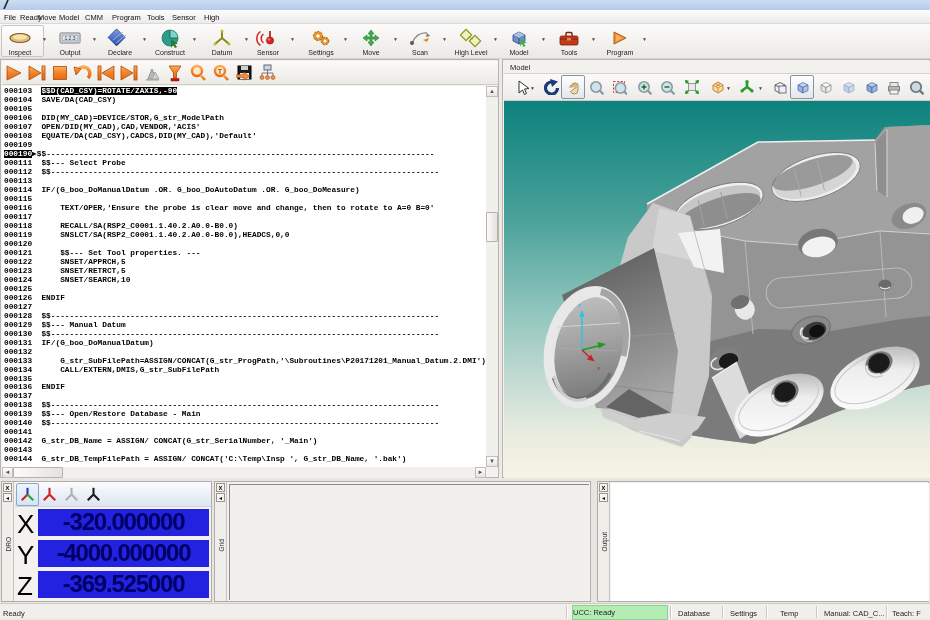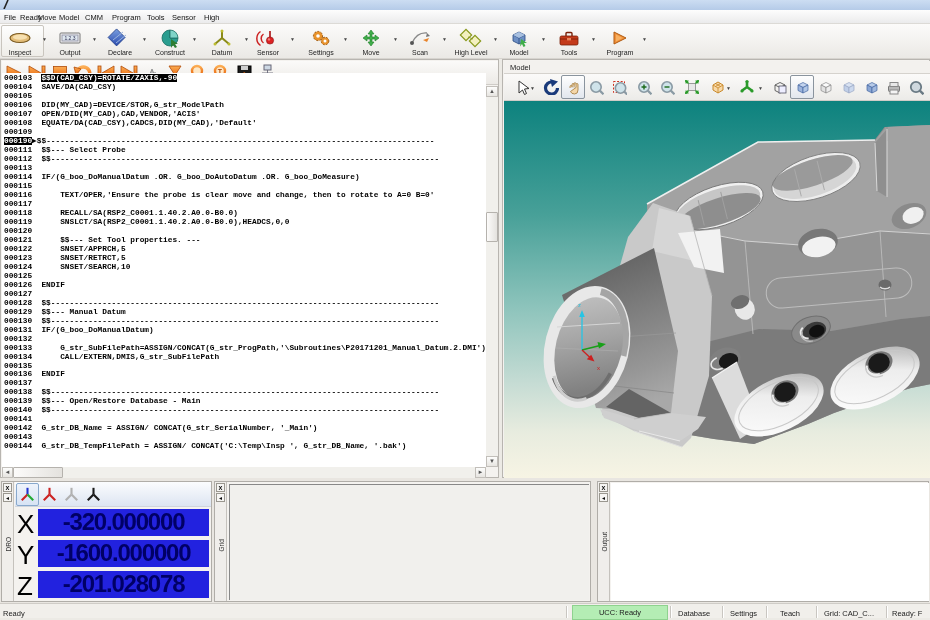--- a/index.html
+++ b/index.html
@@ -13,21 +13,21 @@
 #menubar { left:0; top:10px; width:930px; height:14px; background:linear-gradient(#fdfdfd,#ebebec); border-bottom:1px solid #dcdad6; }
 .mi { position:absolute; top:3px; font-size:7.5px; color:#111; }
 
 #maintb { left:0; top:24px; width:930px; height:35px; background:linear-gradient(#fcfbfa,#ebe9e5); border-bottom:1px solid #d7d4cf; }
 .tbi { position:absolute; top:4px; width:26px; height:20px; }
 .tbl { position:absolute; top:25px; font-size:7px; color:#222; text-align:center; width:44px; }
 .car { position:absolute; top:12px; width:7px; height:5px; font-size:5px; color:#444; }
 
 #leftpane { left:0; top:59px; width:499px; height:419px; background:#f4f2ef; border:1px solid #b8b5b0; }
 #ltb { left:1px; top:1px; width:496px; height:24px; background:linear-gradient(#fbfaf9,#eceae6); border-bottom:1px solid #cfccc7; }
-#editor { left:1px; top:13px; width:484px; height:458px; background:#fff; overflow:hidden; }
+#editor { left:1px; top:26px; width:484px; height:458px; background:#fff; overflow:hidden; }
 pre.code { position:absolute; left:2px; top:1px; font-family:"Liberation Mono", monospace; font-size:7.8px; font-weight:bold; line-height:8.98px; color:#000; }
 span.sel { background:#000; color:#fff; }
 
 .sb { position:absolute; background:#f1f0ec; }
 .sbtn { position:absolute; background:linear-gradient(#fdfdfc,#e7e5e1); border:1px solid #c2bfba; color:#555; font-size:6px; text-align:center; line-height:9px; }
 .sthumb { position:absolute; background:linear-gradient(90deg,#fcfbfa,#e4e2de); border:1px solid #b5b2ad; border-radius:1px; }
 
 #modelpane { left:502px; top:59px; width:428px; height:419px; background:#f4f2ef; border:1px solid #b8b5b0; }
 #mtitle { left:1px; top:1px; width:426px; height:13px; background:#f3f1ee; border-bottom:1px solid #d5d2cd; font-size:7.5px; color:#222; padding:2px 0 0 6px; }
 #mtb { left:1px; top:14px; width:426px; height:27px; background:linear-gradient(#fbfaf9,#ecebe8); border-bottom:1px solid #cfccc7; }
@@ -47,21 +47,21 @@
 .axv { position:absolute; left:23px; top:0px; width:171px; height:27px; background:#2222df; color:#000066; font-size:24px; font-weight:bold; text-align:center; line-height:26px; letter-spacing:-1.2px; }
 
 #grid { left:214px; width:377px; }
 #gridc { position:absolute; left:14px; top:2px; width:360px; height:116px; background:#f1f0ed; border-left:1px solid #888; border-top:1px solid #888; }
 #outp { left:597px; width:332px; }
 #outpc { position:absolute; left:13px; top:1px; width:318px; height:118px; background:#ffffff; }
 
 #status { left:0; top:603px; width:930px; height:15px; background:#f1efeb; border-top:1px solid #cfccc7; font-size:7.5px; color:#222; }
 .st { position:absolute; top:5px; }
 .sdiv { position:absolute; top:2px; width:1px; height:12px; background:#c9c6c1; box-shadow:1px 0 0 #fff; }
-#ucc { position:absolute; left:572px; top:1px; width:96px; height:15px; background:#b4edb4; border:1px solid #8fd28f; text-align:center; font-size:7.5px; line-height:13px; }
+#ucc { position:absolute; left:572px; top:1px; width:96px; height:15px; background:#b4edb4; border:1px solid #8fd28f; font-size:7.5px; line-height:13px; }
 </style>
 </head>
 <body>
 <div id="win">
   <div id="titlebar" class="abs">
       <svg class="abs" id="ticon" viewBox="0 0 8 9">
         <path d="M6 0 L2 9" stroke="#222" stroke-width="1.6"></path>
       </svg>
     </div>
 
@@ -568,25 +568,25 @@
             <path d="M11 11 L5 17" stroke="#1a1a1a" stroke-width="2.2"></path>
             <path d="M11 11 L17 17" stroke="#1a1a1a" stroke-width="2.2"></path>
           </svg>
         </div>
       <div class="axisrow" style="top:27px;">
           <span class="axl">X</span>
           <span class="axv">-320.000000</span>
         </div>
       <div class="axisrow" style="top:58px;">
           <span class="axl">Y</span>
-          <span class="axv">-1600.000000</span>
+          <span class="axv">-4000.000000</span>
         </div>
       <div class="axisrow" style="top:89px;">
           <span class="axl">Z</span>
-          <span class="axv">-201.028078</span>
+          <span class="axv">-369.525000</span>
         </div>
     </div>
     <div id="grid" class="bpanel">
       <div class="pstrip">
           <div class="px">x</div>
           <div class="pa">◄</div>
           <div class="plabel">Grid</div>
         </div>
       <div id="gridc"></div>
     </div>
@@ -602,19 +602,19 @@
 
   <div id="status" class="abs">
     <span class="st" style="left:3px">Ready</span>
     <div class="sdiv" style="left:566px"></div>
     <div id="ucc">UCC:  Ready</div>
     <div class="sdiv" style="left:670px"></div>
     <span class="st" style="left:678px">Database</span>
     <div class="sdiv" style="left:722px"></div>
     <span class="st" style="left:730px">Settings</span>
     <div class="sdiv" style="left:766px"></div>
-    <span class="st" style="left:780px">Teach</span>
+    <span class="st" style="left:780px">Temp</span>
     <div class="sdiv" style="left:816px"></div>
-    <span class="st" style="left:824px">Grid: CAD_C...</span>
+    <span class="st" style="left:824px">Manual: CAD_C...</span>
     <div class="sdiv" style="left:886px"></div>
-    <span class="st" style="left:892px">Ready: F</span>
+    <span class="st" style="left:892px">Teach: F</span>
   </div>
 </div>
 
 </body></html>

